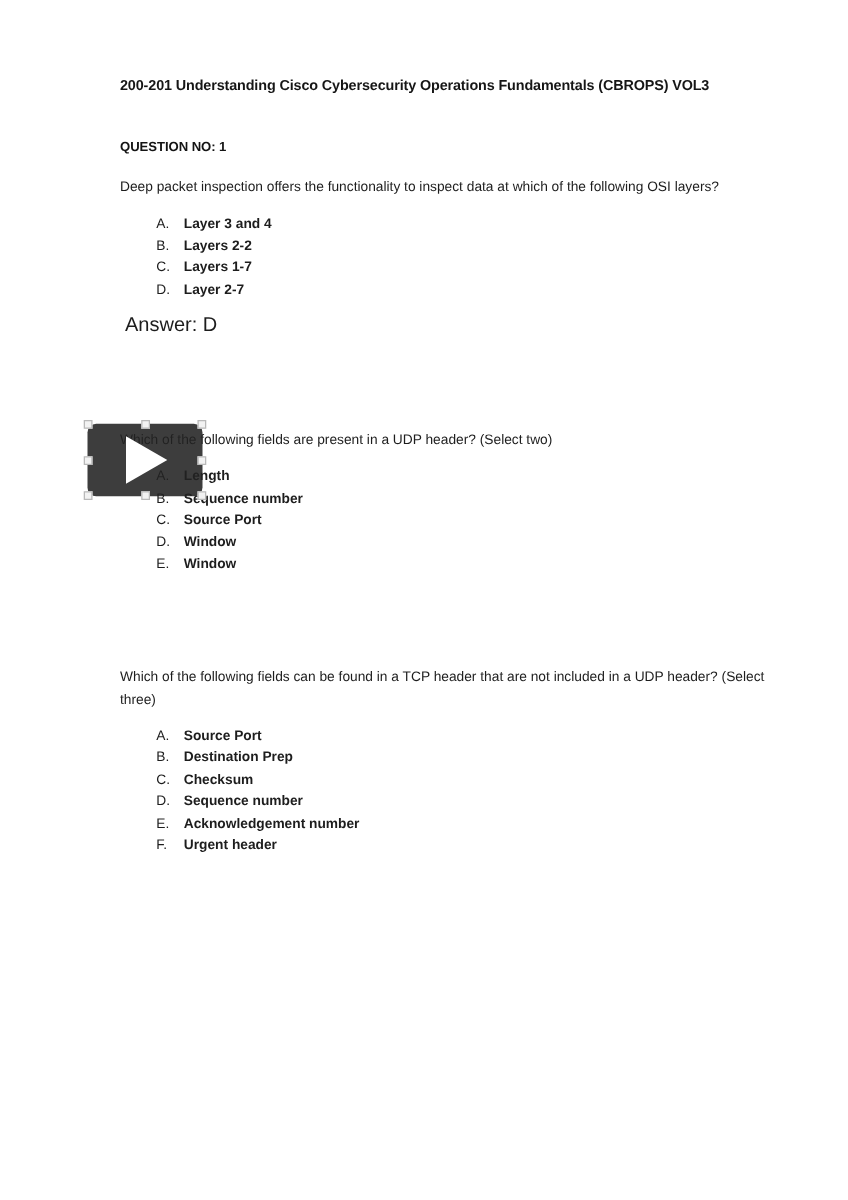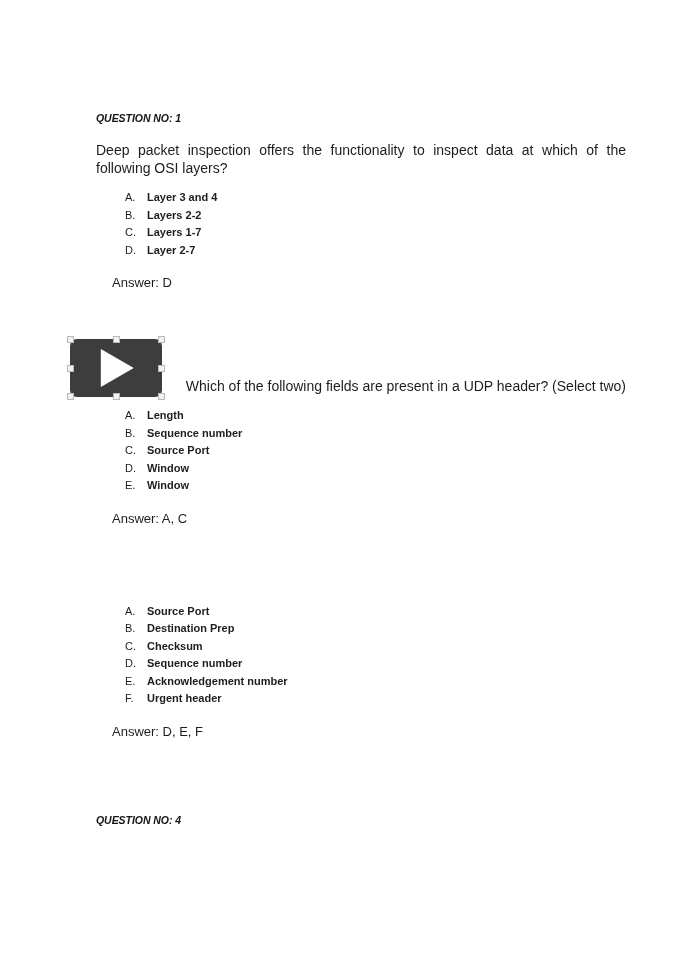--- a/index.html
+++ b/index.html
@@ -45,56 +45,55 @@
     margin-bottom: 0;
   }
 
   .q-heading {
     font-size: 10.5px;
     font-weight: bold;
     letter-spacing: -0.05px;
     color: #141414;
     margin: 0 0 16px 0;
     line-height: 13px;
-    font-style: italic;
   }
 
   .q-stem {
-    font-size: 14px;
+    font-size: 11px;
     line-height: 18px;
     color: #1d1d1d;
     margin: 0 0 12px 0;
     text-align: justify;
     text-justify: inter-word;
   }
-  .q-stem.nojust { text-align: right; }
+  .q-stem.nojust { text-align: left; }
 
   .options {
     list-style: none;
     margin: 0 0 12px 0;
     padding: 0 0 0 29px;
   }
   .options li {
     font-size: 11px;
     line-height: 17.5px;
     color: #1d1d1d;
     display: flex;
   }
   .opt-letter {
     width: 22px;
     flex: 0 0 22px;
     color: #1d1d1d;
   }
   .opt-text { flex: 1 1 auto; font-weight: bold; }
 
   .answer {
-    font-size: 13px;
+    font-size: 16px;
     line-height: 16px;
     color: #1d1d1d;
-    margin: 16px;
+    margin: 4px;
   }
 
   
   .gap-1 { height: 70px; }
   .gap-2 { height: 60px; }
   .gap-3 { height: 58px; }
 
   
   .video-overlay {
     position: absolute;
@@ -148,20 +147,21 @@
     line-height: 15px;
     color: #2e3b52;
     letter-spacing: -0.05px;
   }
 </style>
 </head>
 <body>
 
 <div class="page">
 
+  <div class="doc-title">200-201 Understanding Cisco Cybersecurity Operations Fundamentals (CBROPS) VOL3</div>
 
   <div class="content">
 
     <div class="qblock">
       <div class="q-heading">QUESTION NO: 1</div>
       <p class="q-stem">Deep packet inspection offers the functionality to inspect data at which of the following OSI layers?</p>
       <ul class="options">
         <li>
           <span class="opt-letter">A.</span>
           <span class="opt-text">Layer 3 and 4</span>
@@ -201,26 +201,26 @@
         </li>
         <li>
           <span class="opt-letter">D.</span>
           <span class="opt-text">Window</span>
         </li>
         <li>
           <span class="opt-letter">E.</span>
           <span class="opt-text">Window</span>
         </li>
       </ul>
-      <p class="answer">Answer: A, C</p>
     </div>
 
     <div class="gap-2"></div>
 
     <div class="qblock">
+      <p class="q-stem nojust">Which of the following fields can be found in a TCP header that are not included in a UDP header? (Select three)</p>
       <ul class="options">
         <li>
           <span class="opt-letter">A.</span>
           <span class="opt-text">Source Port</span>
         </li>
         <li>
           <span class="opt-letter">B.</span>
           <span class="opt-text">Destination Prep</span>
         </li>
         <li>
@@ -233,28 +233,24 @@
         </li>
         <li>
           <span class="opt-letter">E.</span>
           <span class="opt-text">Acknowledgement number</span>
         </li>
         <li>
           <span class="opt-letter">F.</span>
           <span class="opt-text">Urgent header</span>
         </li>
       </ul>
-      <p class="answer">Answer:  D, E, F</p>
     </div>
 
     <div class="gap-3"></div>
 
-    <div class="qblock">
-      <div class="q-heading">QUESTION NO: 4</div>
-    </div>
 
   </div>
 
   <div class="video-overlay">
     <div class="video-frame">
       <div class="play-triangle"></div>
     </div>
     <span class="handle tl"></span>
     <span class="handle tm"></span>
     <span class="handle tr"></span>

